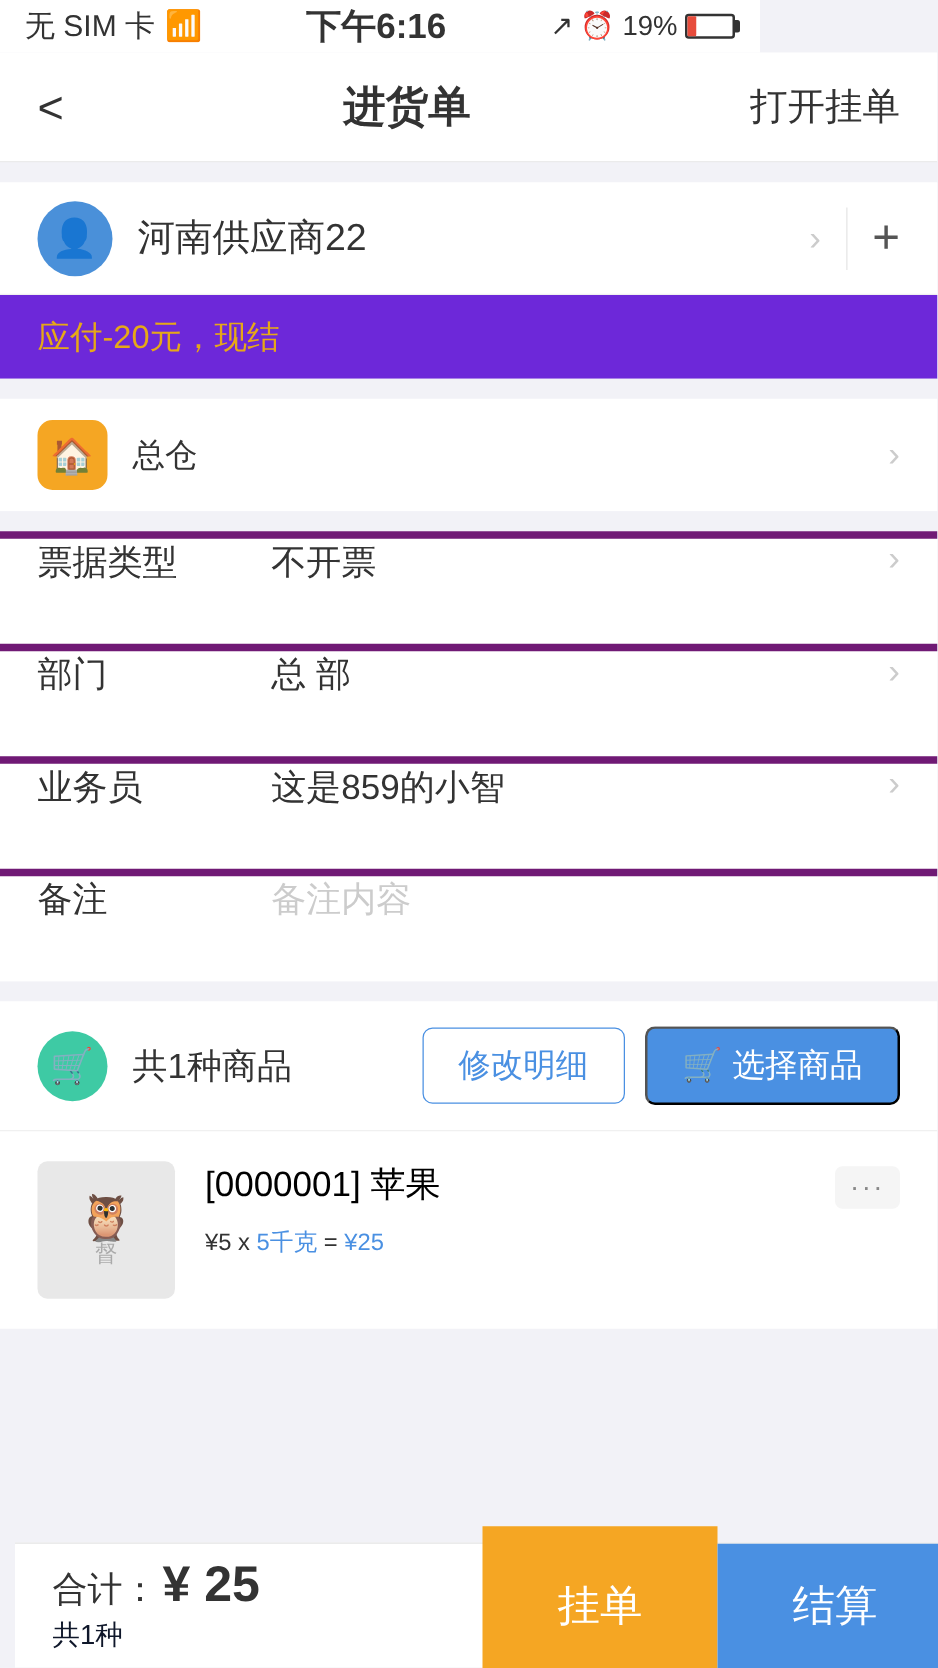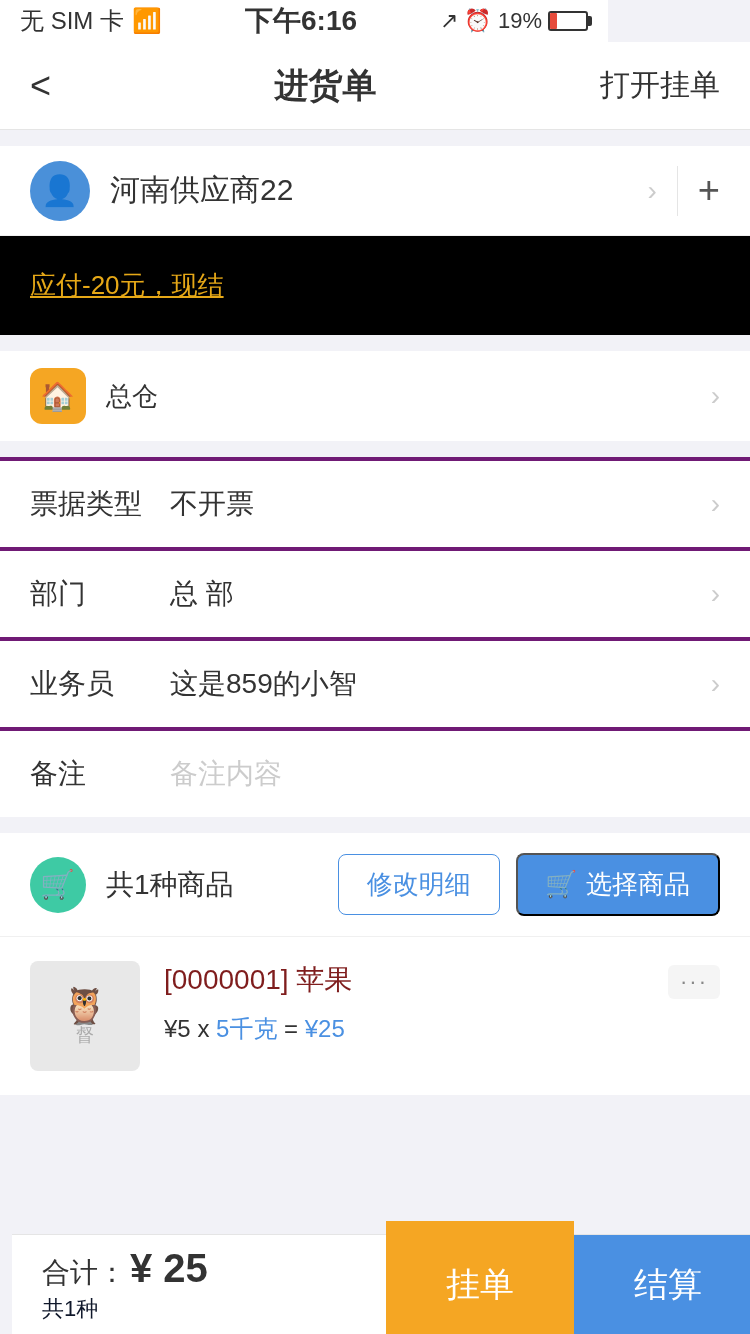--- a/index.html
+++ b/index.html
@@ -109,25 +109,24 @@
     .divider-vertical {
       width: 1px;
       height: 50px;
       background: #e5e5e5;
       margin: 0 20px;
     }
     .plus-btn { font-size: 38px; color: #555; cursor: pointer; }
 
     
     .notice-bar {
-      background: #000000;
-      padding: 32px 30px;
+      background: #6d28d9;
+      padding: 16px 30px;
       font-size: 26px;
       color: #e6a817;
-      text-decoration: underline;
     }
 
     
     .warehouse-row {
       background: #fff;
       display: flex;
       align-items: center;
       padding: 0 30px;
       height: 90px;
     }
@@ -142,24 +141,25 @@
       margin-right: 20px;
       flex-shrink: 0;
     }
     .warehouse-icon { color: #fff; font-size: 28px; }
     .warehouse-name { flex: 1; font-size: 26px; color: #333; }
 
     
     .form-row {
       background: #fff;
       display: flex;
-      align-items: center;
+      align-items: flex-start;
       padding: 0 30px;
       height: 90px;
-      border-top: 4px solid #701a75;
+      border-top: 6px solid #701a75;
+      gap: 47px;
     }
     .form-label { font-size: 28px; color: #333; width: 120px; flex-shrink: 0; }
     .form-value { flex: 1; font-size: 28px; color: #333; padding-left: 20px; }
     .form-placeholder { flex: 1; font-size: 28px; color: #ccc; padding-left: 20px; }
 
     
     .collapse-bar {
       background: #f7f7f7;
       height: 72px;
       display: flex;
@@ -233,22 +233,22 @@
       justify-content: center;
       flex-shrink: 0;
     }
     .owl-placeholder {
       color: #aaa;
       font-size: 36px;
       text-align: center;
     }
     .owl-sub { font-size: 18px; color: #aaa; display: block; margin-top: -4px; }
     .product-info { flex: 1; }
-    .product-name { font-size: 28px; color: #7f1d1d; font-weight: 500; margin-bottom: 14px; }
-    .product-price { font-size: 24px; color: #333; }
+    .product-name { font-size: 28px; color: #000000; font-weight: 500; margin-bottom: 14px; }
+    .product-price { font-size: 19px; color: #333; }
     .price-highlight { color: #4a90e2; }
     .product-more {
       width: 60px;
       display: flex;
       align-items: flex-start;
       justify-content: flex-end;
       padding-top: 4px;
     }
     .more-dots { font-size: 22px; color: #888; letter-spacing: 2px; background: #f5f5f5; padding: 4px 12px; border-radius: 6px; }
 

